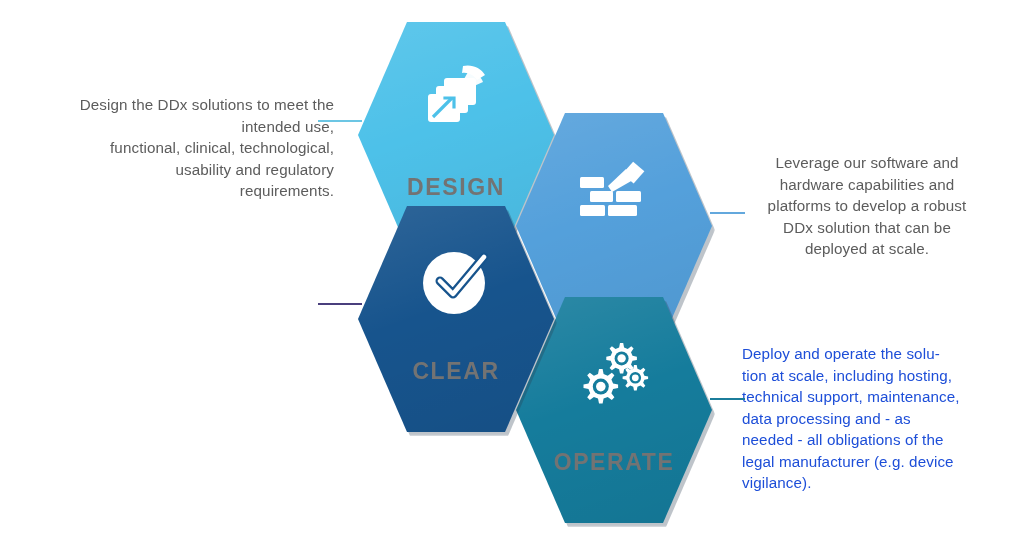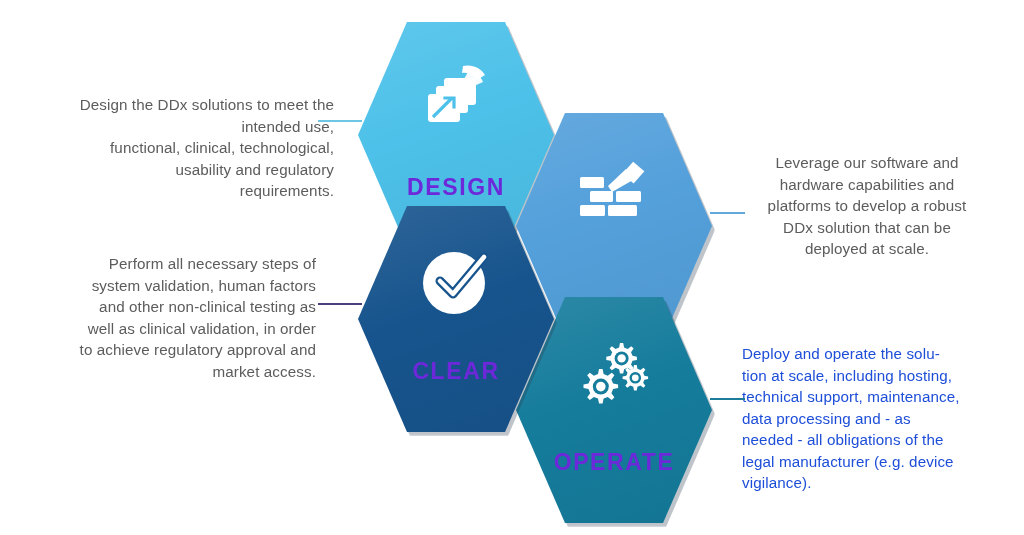--- a/index.html
+++ b/index.html
@@ -52,21 +52,21 @@
     clip-path: polygon(25% 0%, 75% 0%, 100% 50%, 75% 100%, 25% 100%, 0% 50%);
     background: rgba(40,60,80,0.30);
     filter: blur(1px);
   }
   .hex-label {
     position: absolute;
     bottom: 47px;
     left: 0;
     right: 0;
     text-align: center;
-    color: #6d28d9;
+    color: #737373;
     font-family: "Liberation Sans", sans-serif;
     font-size: 23px;
     font-weight: bold;
     letter-spacing: 1.6px;
   }
   .hex-icon {
     position: absolute;
     top: 42px;
     left: 0;
     right: 0;
@@ -100,26 +100,20 @@
 <body>
 
 <div id="canvas" style="background: rgb(255, 255, 255);">
 
   <div id="desc-design" class="desc right-align" style="color: rgb(92, 92, 92);">Design the DDx solutions to meet the
 intended use,
 functional, clinical, technological,
 usability and regulatory
 requirements.</div>
 
-  <div id="desc-clear" class="desc right-align" style="color: rgb(92, 92, 92);">Perform all necessary steps of
-system validation, human factors
-and other non-clinical testing as
-well as clinical validation, in order
-to achieve regulatory approval and
-market access.</div>
 
   <div id="desc-build" class="desc left-align" style="color: rgb(92, 92, 92); text-align: center;">Leverage our software and
 hardware capabilities and
 platforms to develop a robust
 DDx solution that can be
 deployed at scale.</div>
 
   <div id="desc-operate" class="desc left-align" style="color: #1d4ed8;">Deploy and operate the solu-
 tion at scale, including hosting,
 technical support, maintenance,

